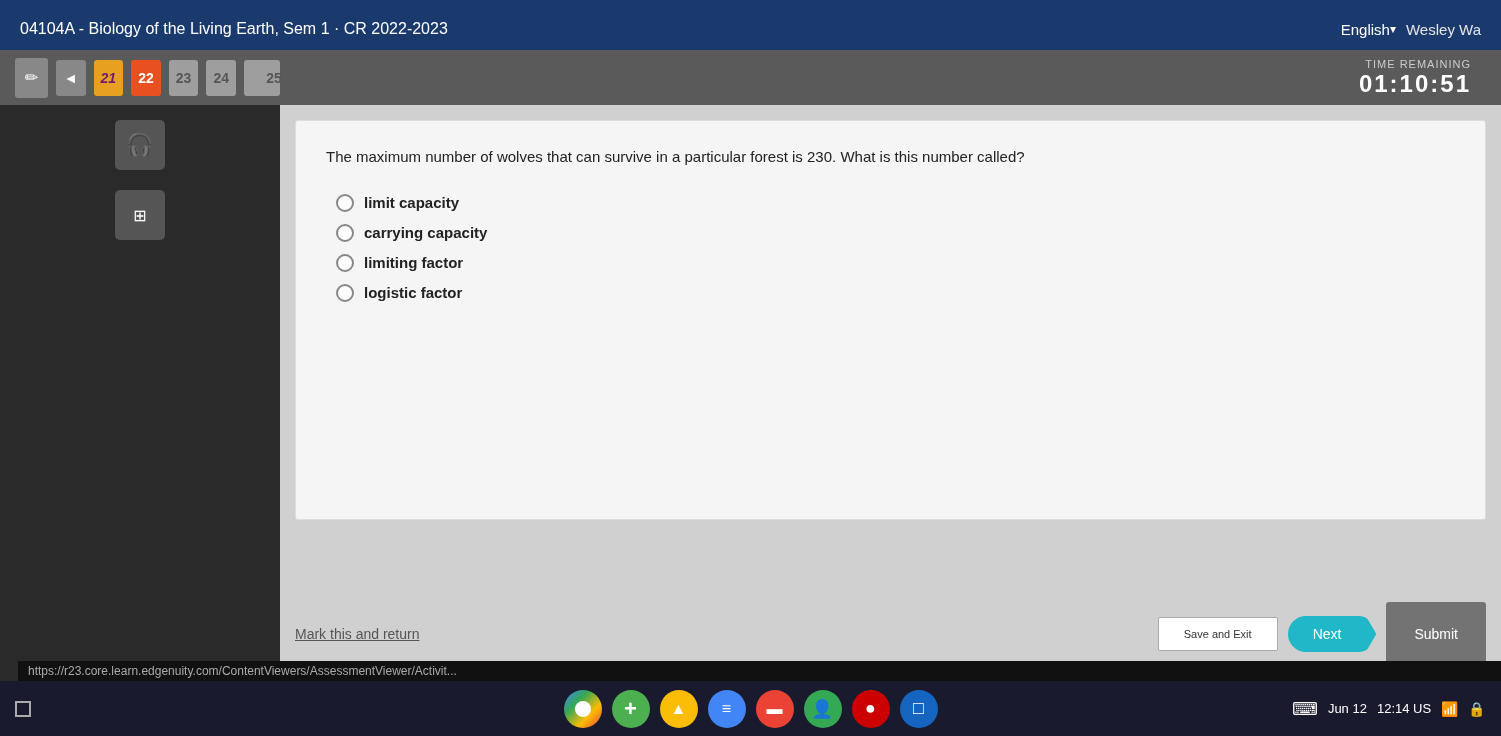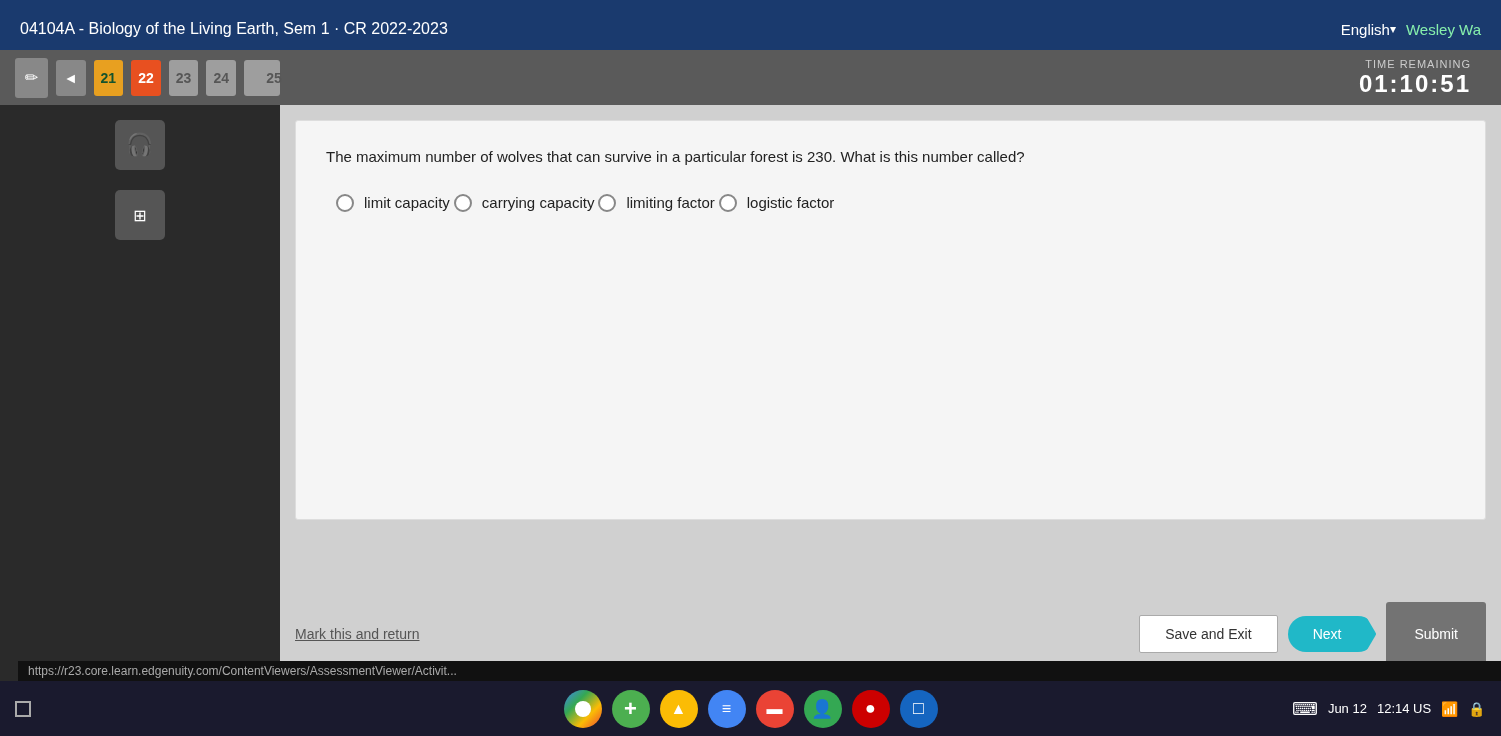--- a/index.html
+++ b/index.html
@@ -34,21 +34,21 @@
       align-items: center;
       gap: 10px;
     }
     .language-selector {
       color: white;
       font-size: 15px;
       display: flex;
       align-items: center;
     }
     .user-name {
-      color: #86efac;
+      color: #e5e5e5;
       font-size: 15px;
     }
     .chevron-icon {
       color: white;
       font-size: 12px;
     }
 
     .question-btn {
       width: 36px;
       height: 36px;
@@ -60,21 +60,22 @@
       display: flex;
       align-items: center;
       justify-content: center;
     }
     .q-prev {
       background: #888;
       color: white;
     }
     .q-active {
       background: #e8a020;
-      color: #14532d;
+      color: #701a75;
+      font-style: italic;
     }
     .q-current {
       background: #e85020;
       color: white;
     }
     .q-inactive {
       background: #ccc;
       color: #555;
     }
 
@@ -104,23 +105,24 @@
 
     .question-text {
       font-size: 15px;
       color: #222;
       margin-bottom: 25px;
       line-height: 1.5;
     }
 
     .answer-options {
       display: flex;
-      flex-direction: row;
-      gap: 4px;
+      flex-direction: column;
+      gap: 12px;
       margin-left: 10px;
+      font-weight: bold;
     }
 
     .answer-option {
       display: flex;
       align-items: center;
       gap: 10px;
       cursor: pointer;
     }
 
     .radio-circle {
@@ -150,21 +152,21 @@
       display: flex;
       gap: 10px;
       align-items: center;
     }
 
     .save-exit-btn {
       padding: 10px 25px;
       background: white;
       border: 1px solid #aaa;
       color: #333;
-      font-size: 14px;
+      font-size: 11px;
       cursor: pointer;
       border-radius: 2px;
     }
 
     .submit-btn {
       padding: 24px 28px;
       background: #737373;
       border: none;
       color: white;
       font-size: 14px;

